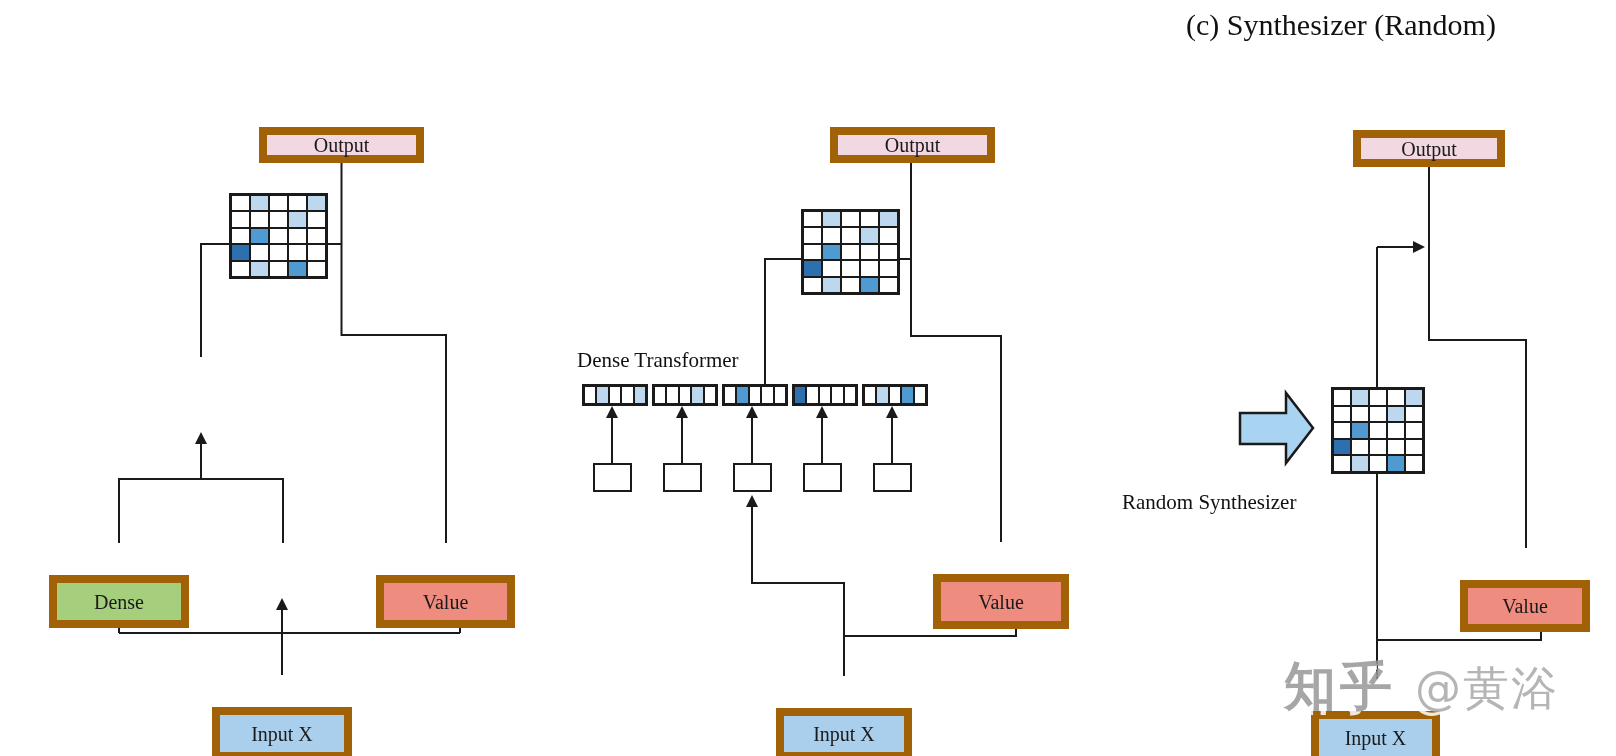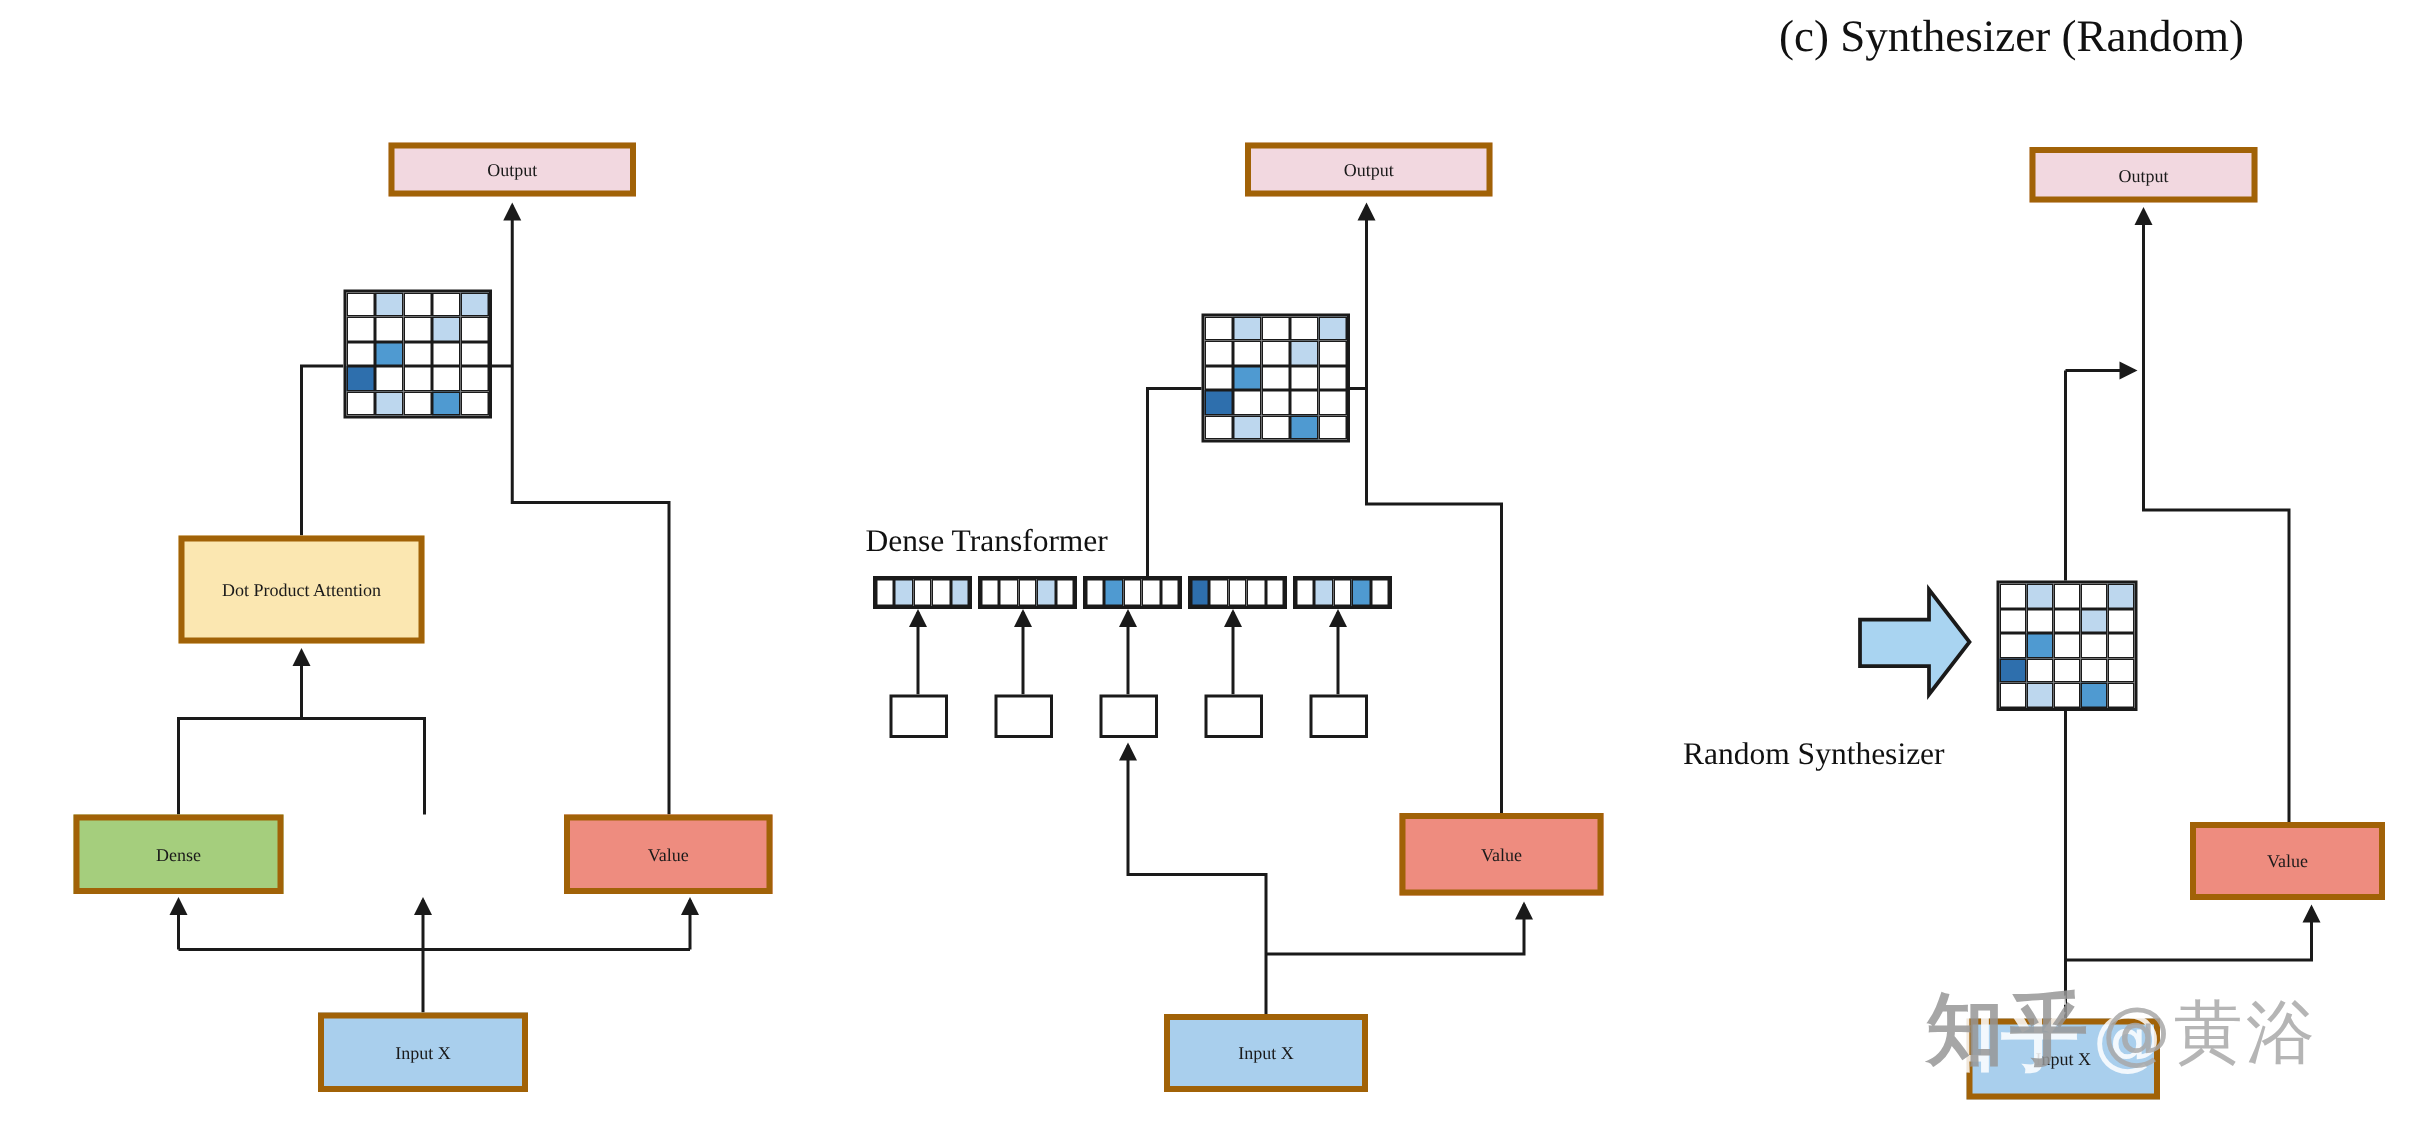--- a/index.html
+++ b/index.html
@@ -7,23 +7,23 @@
     position:relative;width:1616px;height:756px;background:#ffffff;overflow:hidden;
     font-family:"Liberation Serif","DejaVu Serif",serif;color:#1a1a1a;
   }
   .panel-title{
     position:absolute;top:8px;transform:translateX(-50%);
     font-size:30px;white-space:nowrap;color:#111;
   }
   #title-a{left:305px;} #title-b{left:855px;} #title-c{left:1341px;}
   svg.lines{position:absolute;left:0;top:0;z-index:1;}
   .node{
-    position:absolute;z-index:3;border:4px solid #a16207;box-sizing:border-box;
+    position:absolute;z-index:3;border:8px solid #a16207;box-sizing:border-box;
     display:flex;align-items:center;justify-content:center;
-    font-size:12px;line-height:1;white-space:nowrap;
+    font-size:20px;line-height:1;white-space:nowrap;margin-top:32px;
   }
   
   #out-a{left:259px;top:95px;width:165px;height:36px;background:#f2d8e0;}
   #dpa-a{left:119px;top:357px;width:164px;height:72px;background:#fbe7b1;}
   #query-a{left:49px;top:543px;width:140px;height:53px;background:#a5ce7d;}
   #key-a{left:212px;top:543px;width:139px;height:53px;background:#f8d979;}
   #value-a{left:376px;top:543px;width:139px;height:53px;background:#ee8c7f;}
   #input-a{left:212px;top:675px;width:140px;height:53px;background:#a9cfed;}
   
   #out-b{left:830px;top:95px;width:165px;height:36px;background:#f2d8e0;}
@@ -51,21 +51,21 @@
   #dense-label{left:577px;top:348px;}
   #random-label{left:1122px;top:490px;}
   
   #watermark{
     position:absolute;z-index:6;left:1284px;top:652px;white-space:nowrap;
     font-family:"DejaVu Sans","Liberation Sans",sans-serif;
     color:rgba(150,150,150,0.85);
     text-shadow:-6px 4px 0 rgba(255,255,255,0.85);
   }
   #watermark .brand{font-size:52px;font-weight:bold;letter-spacing:4px;}
-  #watermark .handle{font-size:46px;color:rgba(168,168,168,0.85);letter-spacing:2px;}
+  #watermark .handle{font-size:46px;color:rgba(168,168,168,0.85);margin-left:14px;letter-spacing:2px;}
 </style>
 </head>
 <body>
 
 <div id="canvas">
 
   <svg class="lines" width="1616" height="756" viewBox="0 0 1616 756">
     <defs>
       <marker id="arrow" markerUnits="userSpaceOnUse" markerWidth="14" markerHeight="14" viewBox="0 0 14 14" refX="11" refY="7" orient="auto">
         <path d="M1,1 L13,7 L1,13 Z" fill="#1a1a1a"></path>
@@ -126,21 +126,20 @@
       <div style="background: rgb(255, 255, 255);"></div>
       <div style="background: rgb(255, 255, 255);"></div>
       <div style="background: rgb(255, 255, 255);"></div>
       <div style="background: rgb(255, 255, 255);"></div>
       <div style="background: rgb(255, 255, 255);"></div>
       <div style="background: rgb(189, 215, 238);"></div>
       <div style="background: rgb(255, 255, 255);"></div>
       <div style="background: rgb(79, 154, 209);"></div>
       <div style="background: rgb(255, 255, 255);"></div>
     </div>
-  <div class="node" id="dpa-a">Dot Product Attention</div>
   <div class="node" id="query-a">Dense</div>
   <div class="node" id="value-a">Value</div>
   <div class="node" id="input-a">Input X</div>
 
   <div class="node" id="out-b">Output</div>
   <div class="grid5" id="grid-b">
       <div style="background: rgb(255, 255, 255);"></div>
       <div style="background: rgb(189, 215, 238);"></div>
       <div style="background: rgb(255, 255, 255);"></div>
       <div style="background: rgb(255, 255, 255);"></div>

